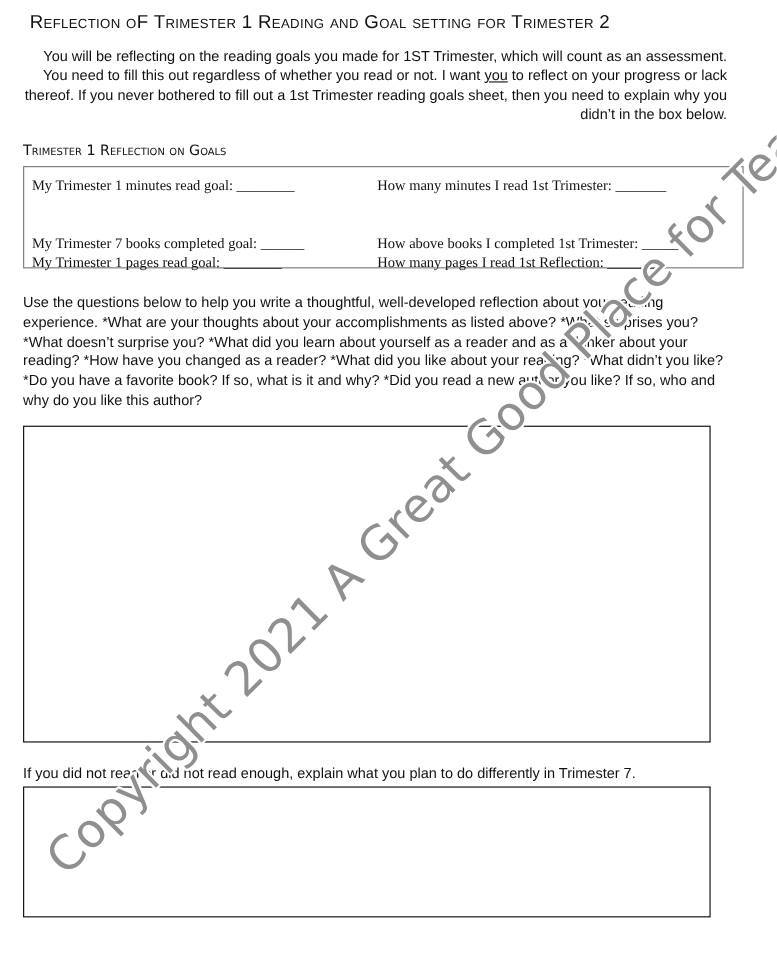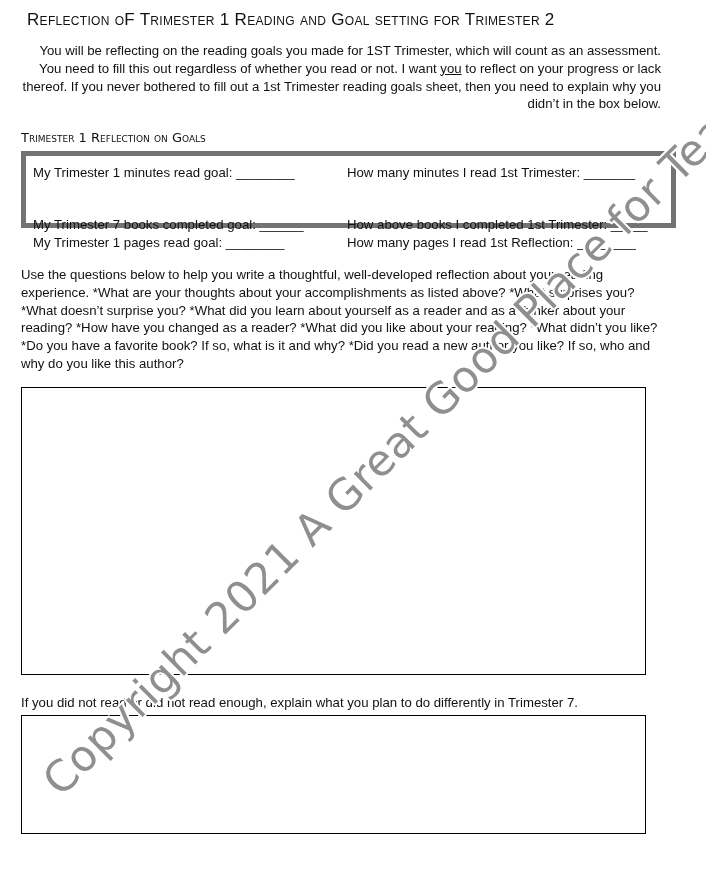--- a/index.html
+++ b/index.html
@@ -44,23 +44,24 @@
       font-variant: small-caps;
       color: #111;
       white-space: nowrap;
       text-align: center;
     }
     .goals-box {
       position: absolute;
       left: 21px;
       top: 151px;
       width: 655px;
-      height: 77px;
-      border: 5px solid #737373;
+      height: 93px;
+      border: 1px solid #737373;
       box-sizing: border-box;
+      font-family: Liberation Serif, serif;
     }
     .goal-row {
       position: absolute;
       font-size: 13.2px;
       white-space: nowrap;
       color: #111;
     }
     .goal-left { left: 7px; }
     .goal-right { left: 321px; }
     .r1 { top: 9px; }

